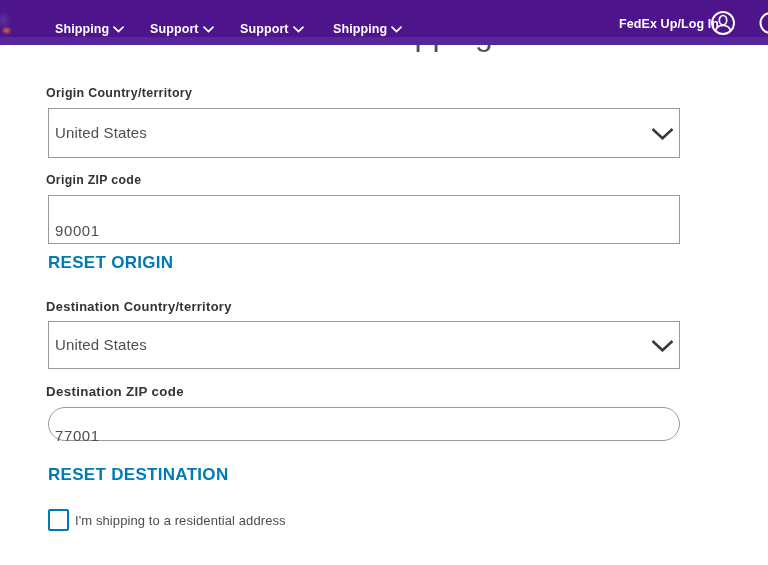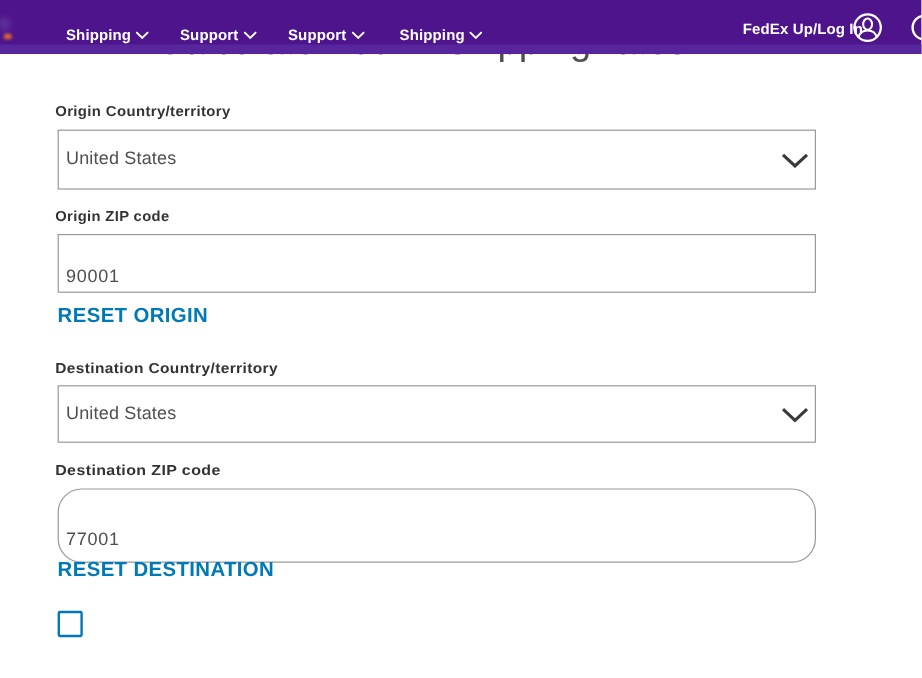--- a/index.html
+++ b/index.html
@@ -41,21 +41,21 @@
   .lbl-2 { position:absolute; top:173px; left:-2px; transform:scaleX(1.025); transform-origin:0 0; }
   .lbl-3 { position:absolute; top:300px; left:-2px; transform:scaleX(1.075); transform-origin:0 0; }
   .lbl-4 { position:absolute; top:385px; left:-2px; transform:scaleX(1.108); transform-origin:0 0; }
 
   .box { position:absolute; left:0; width:632px; background:#fff;
     border:1px solid #999; display:flex; align-items:center; padding-bottom:2px; }
   .box-text { font-size:15px; color:#4f4f4f; padding-left:6px; letter-spacing:0.15px;text-align:right; }
   .sel-1 { top:108px; height:50px; }
   .inp-1 { top:195px; height:49px; }
   .sel-2 { top:321px; height:48px; }
-  .inp-2 { top:407px; height:62px;border-radius:20px; }
+  .inp-2 { top:407px; height:34px;border-radius:20px; }
   .select-chev { position:absolute; right:5px; top:50%; margin-top:-6px; } .zipnum { letter-spacing:0.6px;margin-top:24px; }
 
   .reset-link { position:absolute; left:0; font-size:17px; font-weight:bold;
     color:#007AB7; letter-spacing:0.3px; line-height:16px; cursor:pointer;
     text-decoration:none; }
   .reset-1 { top:255px; }
   .reset-2 { top:467px; }
 
   .check-row { position:absolute; top:509px; left:0; display:flex;
     align-items:center; }
@@ -142,16 +142,17 @@
 
     <div class="field-label lbl-4">Destination ZIP code</div>
     <div class="box inp-2">
       <span class="box-text zipnum">77001</span>
     </div>
 
     <a class="reset-link reset-2">RESET DESTINATION</a>
 
     <div class="check-row">
       <div class="checkbox"></div>
+      <span class="check-label">I'm shipping to a residential address</span>
     </div>
   </main>
 
 </div>
 
 </body></html>

